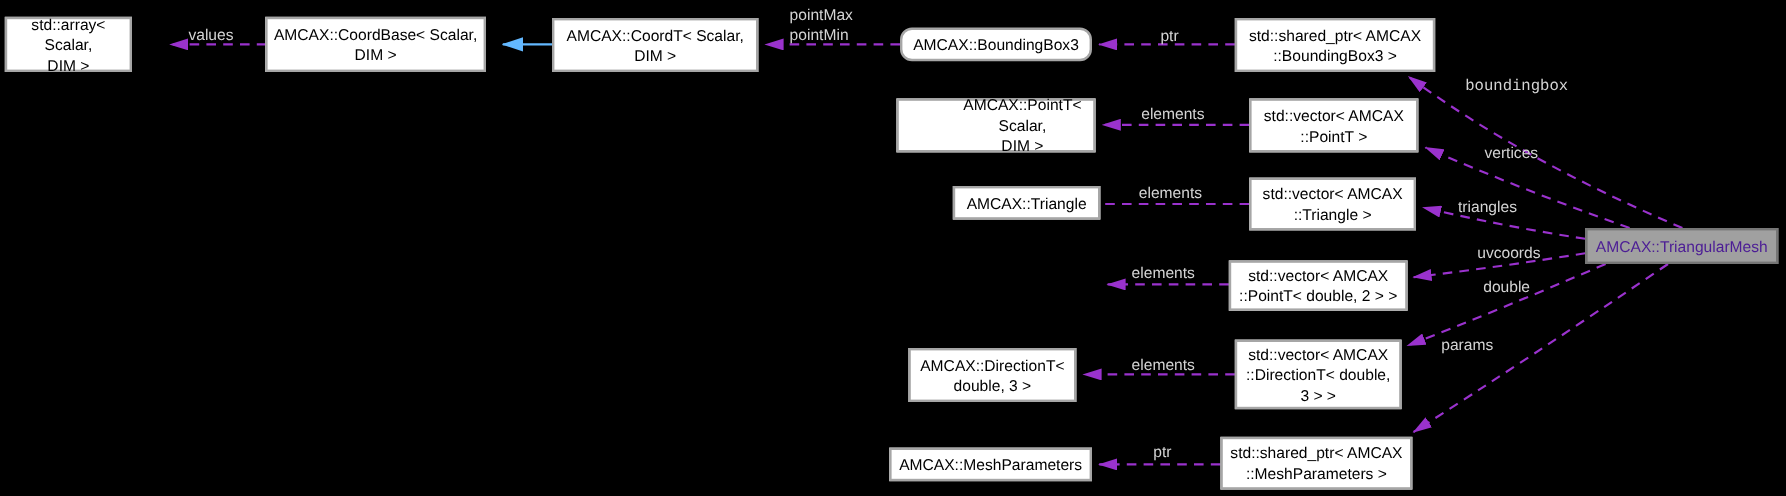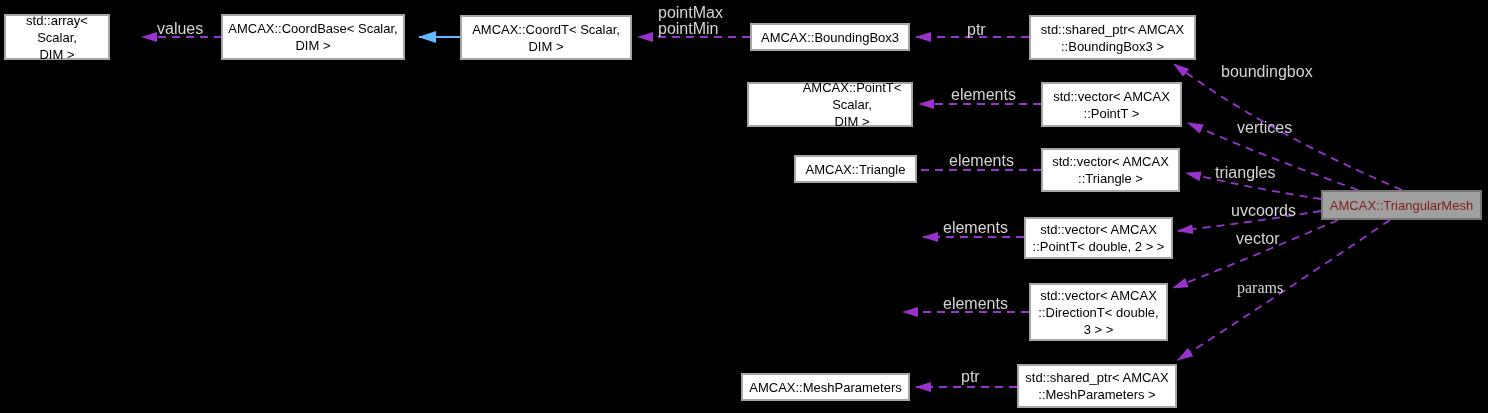--- a/index.html
+++ b/index.html
@@ -9,24 +9,24 @@
   }
   svg.edges { position:absolute; left:0; top:0; width:1488px; height:413px; }
   .node {
     position:absolute; box-sizing:border-box;
     background:#ffffff; border:2px solid #a6a6a6; color:#000;
     display:flex; align-items:center; justify-content:center;
     text-align:center; font-size:13px; line-height:17px;
     white-space:pre-line; cursor:pointer;
   }
   .node.main {
-    background:#a0a0a0; border-color:#767676; color:#7f1d1d; cursor:default;
+    background:#a0a0a0; border-color:#767676; color:#4c1d95; cursor:default;
   }
   .elabel {
-    position:absolute; color:#d4d4d4; font-size:16px; line-height:16px;
+    position:absolute; color:#d4d4d4; font-size:13px; line-height:16px;
     white-space:pre-line;
   }
 </style>
 </head>
 <body>
 
 <div class="canvas">
 
   <svg class="edges" viewBox="0 0 1488 413">
     <defs>
@@ -55,55 +55,57 @@
     </g>
     <path d="M460,37 L419,37" fill="none" stroke="#63b8ff" stroke-width="2" marker-end="url(#ab)"></path>
   </svg>
 
   <div class="node" style="left:4px; top:14px; width:106px; height:46px;">std::array&lt; Scalar,
 DIM &gt;</div>
   <div class="node" style="left:221px; top:14px; width:184px; height:46px;">AMCAX::CoordBase&lt; Scalar,
 DIM &gt;</div>
   <div class="node" style="left:460px; top:15px; width:172px; height:45px;">AMCAX::CoordT&lt; Scalar,
 DIM &gt;</div>
-  <div class="node" style="left:750px; top:23px; width:160px; height:28px;">AMCAX::BoundingBox3</div>
+  <div class="node" style="left:750px; top:23px; width:160px; height:28px;border-radius:10px;">AMCAX::BoundingBox3</div>
   <div class="node" style="left:1029px; top:15px; width:167px; height:45px;">std::shared_ptr&lt; AMCAX
 ::BoundingBox3 &gt;</div>
 
   <div class="node" style="left:747px; top:82px; width:166px; height:45px;padding-left:44px;">AMCAX::PointT&lt; Scalar,
 DIM &gt;</div>
   <div class="node" style="left:1041px; top:82px; width:141px; height:45px;">std::vector&lt; AMCAX
 ::PointT &gt;</div>
 
   <div class="node" style="left:794px; top:155px; width:123px; height:28px;">AMCAX::Triangle</div>
   <div class="node" style="left:1041px; top:148px; width:139px; height:44px;">std::vector&lt; AMCAX
 ::Triangle &gt;</div>
 
   <div class="node" style="left:1024px; top:217px; width:149px; height:42px;">std::vector&lt; AMCAX
 ::PointT&lt; double, 2 &gt; &gt;</div>
 
+  <div class="node" style="left:757px; top:290px; width:140px; height:45px;">AMCAX::DirectionT&lt;
+double, 3 &gt;</div>
   <div class="node" style="left:1029px; top:283px; width:139px; height:58px;">std::vector&lt; AMCAX
 ::DirectionT&lt; double,
 3 &gt; &gt;</div>
 
   <div class="node" style="left:741px; top:373px; width:169px; height:28px;">AMCAX::MeshParameters</div>
   <div class="node" style="left:1017px; top:364px; width:160px; height:44px;">std::shared_ptr&lt; AMCAX
 ::MeshParameters &gt;</div>
 
   <div class="node main" style="left:1321px; top:190px; width:161px; height:30px;">AMCAX::TriangularMesh</div>
 
   <span class="elabel" style="left:157px; top:21px;">values</span>
   <span class="elabel" style="left:658px; top:5px;">pointMax
 pointMin</span>
   <span class="elabel" style="left:967px; top:22px;">ptr</span>
   <span class="elabel" style="left:951px; top:87px;">elements</span>
   <span class="elabel" style="left:949px; top:153px;">elements</span>
   <span class="elabel" style="left:943px; top:220px;">elements</span>
   <span class="elabel" style="left:943px; top:296px;">elements</span>
   <span class="elabel" style="left:961px; top:369px;">ptr</span>
-  <span class="elabel" style="left:1221px; top:64px;">boundingbox</span>
+  <span class="elabel" style="left:1221px; top:64px;font-family:Liberation Mono, monospace;">boundingbox</span>
   <span class="elabel" style="left:1237px; top:120px;">vertices</span>
   <span class="elabel" style="left:1215px; top:165px;">triangles</span>
   <span class="elabel" style="left:1231px; top:203px;">uvcoords</span>
-  <span class="elabel" style="left:1236px; top:231px;">vector</span>
-  <span class="elabel" style="left:1237px; top:280px;font-family:Liberation Serif, serif;">params</span>
+  <span class="elabel" style="left:1236px; top:231px;">double</span>
+  <span class="elabel" style="left:1201px; top:280px;">params</span>
 
 </div>
 
 </body></html>

